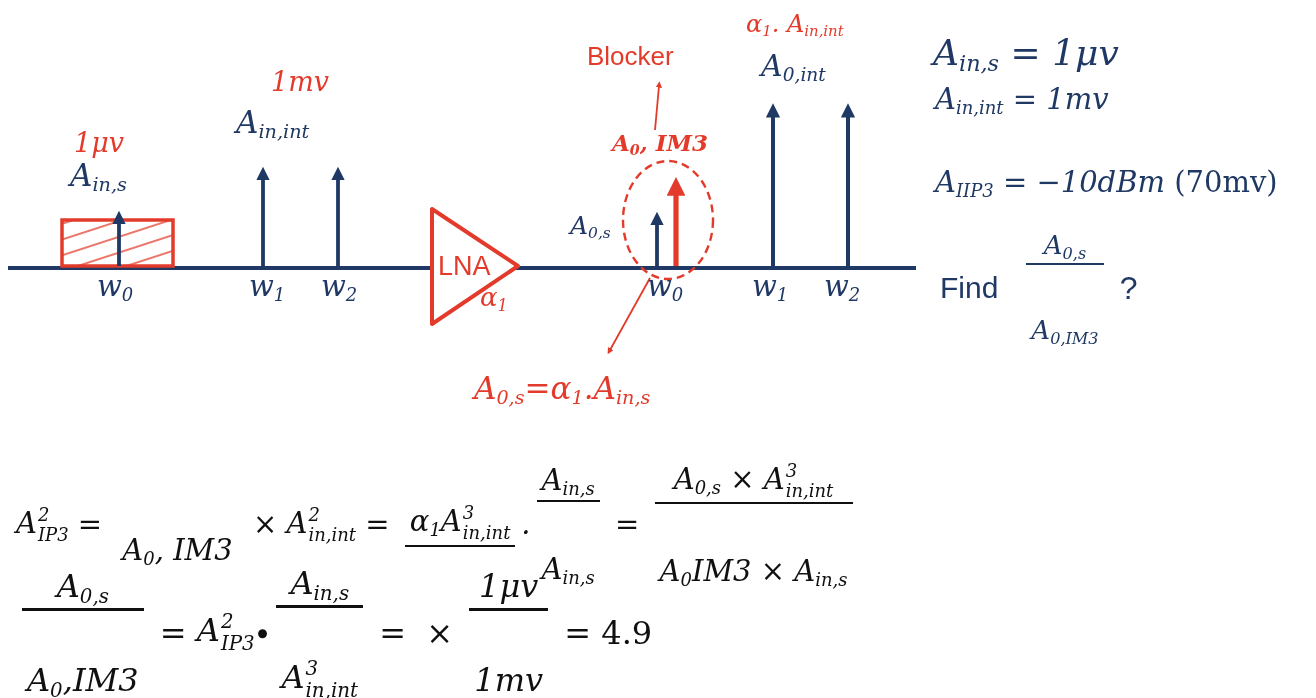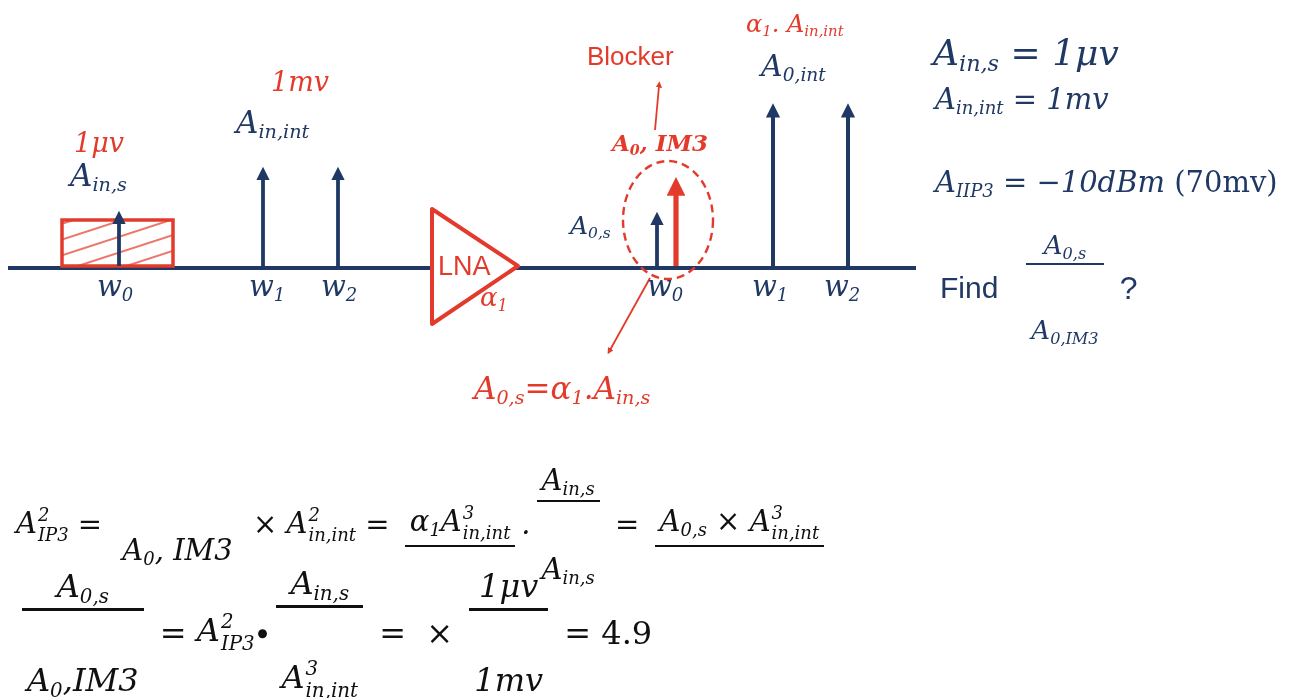--- a/index.html
+++ b/index.html
@@ -132,20 +132,21 @@
         <span class="num"><span class="mi">α<sub>1</sub></span><span class="mi">A<span class="stk"><span>3</span><span>in,int</span></span></span></span>
       </span>
       <span class="mi">.</span>
       <span class="frac">
         <span class="num"><span class="mi">A<sub>in,s</sub></span></span>
         <span class="den"><span class="mi">A<sub>in,s</sub></span></span>
       </span>
       <span class="up"> = </span>
       <span class="frac">
         <span class="num"><span class="mi">A<sub>0,s</sub></span><span class="up"> × </span><span class="mi">A<span class="stk"><span>3</span><span>in,int</span></span></span></span>
+        <span class="den"><span class="mi">A<sub>0</sub></span><span class="mi">IM3</span><span class="up"> × </span><span class="mi">A<sub>in,s</sub></span></span>
       </span>
     </div>
   <div id="eq-2" class="row math">
       <span class="frac">
         <span class="num"><span class="mi">A<sub>0,s</sub></span></span>
         <span class="den"><span class="mi">A<sub>0</sub></span><span class="mi">,IM3</span></span>
       </span>
       <span class="up"> = </span>
       <span class="mi">A<span class="stk"><span>2</span><span>IP3</span></span></span>
       <span class="mi">∙</span>

